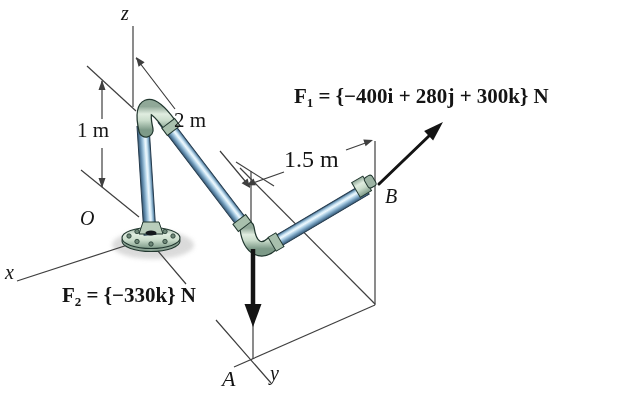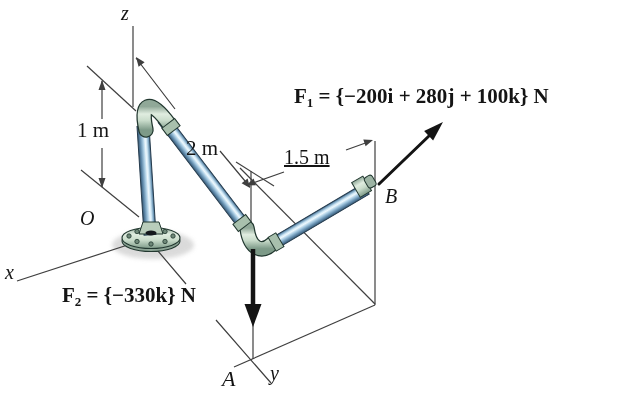--- a/index.html
+++ b/index.html
@@ -158,19 +158,19 @@
 
 <div class="lbl axis ital" style="left:121px;top:3px;">z</div>
 <div class="lbl axis ital" style="left:5px;top:262px;">x</div>
 <div class="lbl axis ital" style="left:270px;top:363px;">y</div>
 
 <div class="lbl axis ital" style="left:80px;top:208px;">O</div>
 <div class="lbl axis ital" style="left:222px;top:368px;font-size:22px;">A</div>
 <div class="lbl axis ital" style="left:385px;top:186px;">B</div>
 
 <div class="lbl dim" style="left:77px;top:120px;">1 m</div>
-<div class="lbl dim" style="left:186px;top:110px;margin-top:28px;">2 m</div>
-<div class="lbl dim" style="left:284px;top:147px;font-size:20px;text-decoration:underline;">1.5 m</div>
+<div class="lbl dim" style="left:174px;top:110px;">2 m</div>
+<div class="lbl dim" style="left:284px;top:147px;font-size:24px;">1.5 m</div>
 
-<div class="lbl force" style="left:294px;top:86px;"><span class="b">F</span><span class="sub">1</span><span> = {−200</span><span class="b">i</span><span> + 280</span><span class="b">j</span><span> + 100</span><span class="b">k</span><span>} N</span></div>
+<div class="lbl force" style="left:294px;top:86px;"><span class="b">F</span><span class="sub">1</span><span> = {−400</span><span class="b">i</span><span> + 280</span><span class="b">j</span><span> + 300</span><span class="b">k</span><span>} N</span></div>
 <div class="lbl force" style="left:62px;top:285px;"><span class="b">F</span><span class="sub">2</span><span> = {−330</span><span class="b">k</span><span>} N</span></div>
 
 </div>
 
 </body></html>

